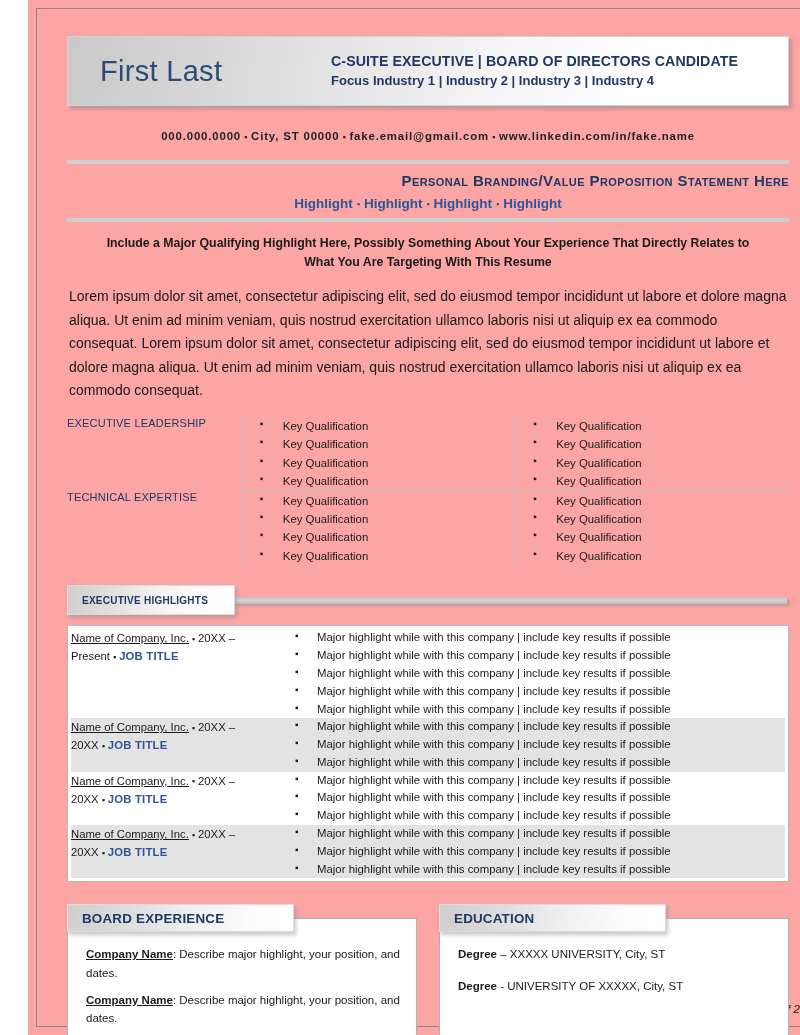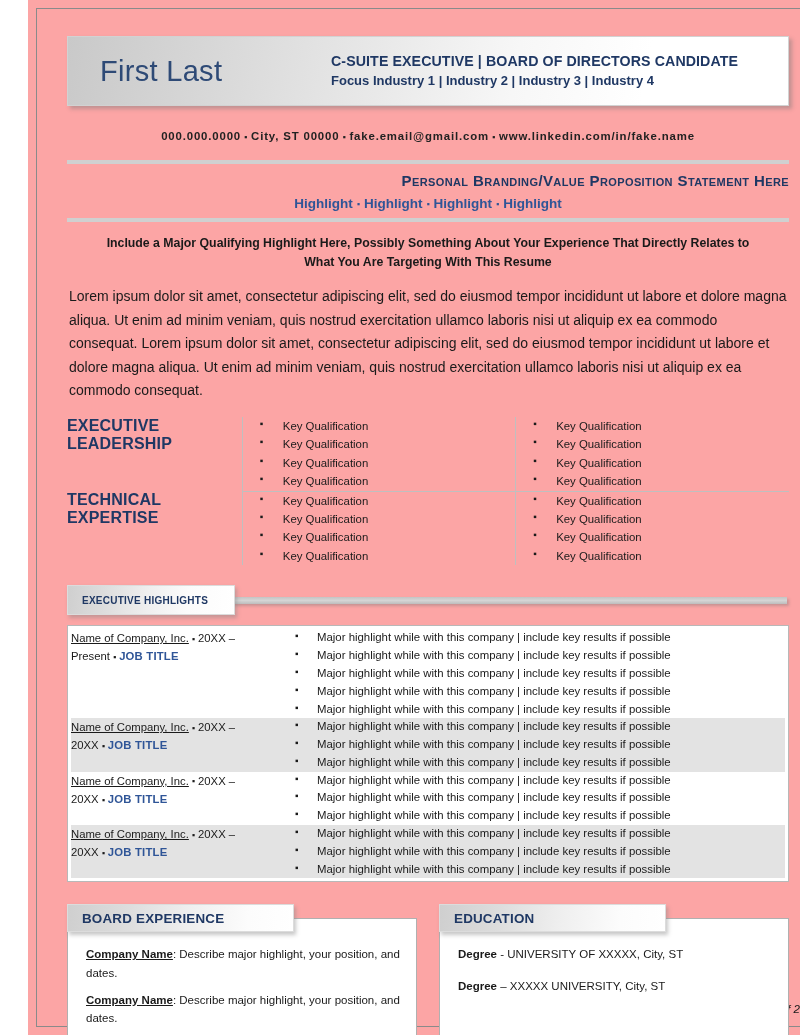--- a/index.html
+++ b/index.html
@@ -127,22 +127,22 @@
     line-height: 1.68;
     text-align: left;
     padding: 3px 2px 14px 2px;
   }
 
   
   .qual-table { width: 100%; border-collapse: collapse; }
   .qual-table td { vertical-align: top; padding: 0; }
   .qual-cat {
     width: 168px;
-    font-size: 16px;
-    font-weight: bold;
+    font-size: 11px;
+    font-weight: normal;
     color: #1f3864;
     letter-spacing: 0.2px;
     padding-top: 7px;
     padding-left: 12px;
   }
   .qual-col {
     width: 262px;
     border-left: 1px solid #bfbfbf;
     padding: 6px 0 6px 0;
   }
@@ -480,24 +480,24 @@
       </div>
 
       <div class="bottom-col">
         <div class="bottom-head">
           <div class="bottom-tab">
             <span class="bottom-tab-label">EDUCATION</span>
           </div>
         </div>
         <div class="bottom-body">
           <div class="edu-item">
+            <span class="edu-degree">Degree</span><span> – XXXXX UNIVERSITY, City, ST</span>
+          </div>
+          <div class="edu-item">
             <span class="edu-degree">Degree</span><span> - UNIVERSITY OF XXXXX, City, ST</span>
-          </div>
-          <div class="edu-item">
-            <span class="edu-degree">Degree</span><span> – XXXXX UNIVERSITY, City, ST</span>
           </div>
         </div>
       </div>
 
     </div>
 
   </div>
 
   <div class="footer">Continued…Page 1 of 2</div>
 </div>

